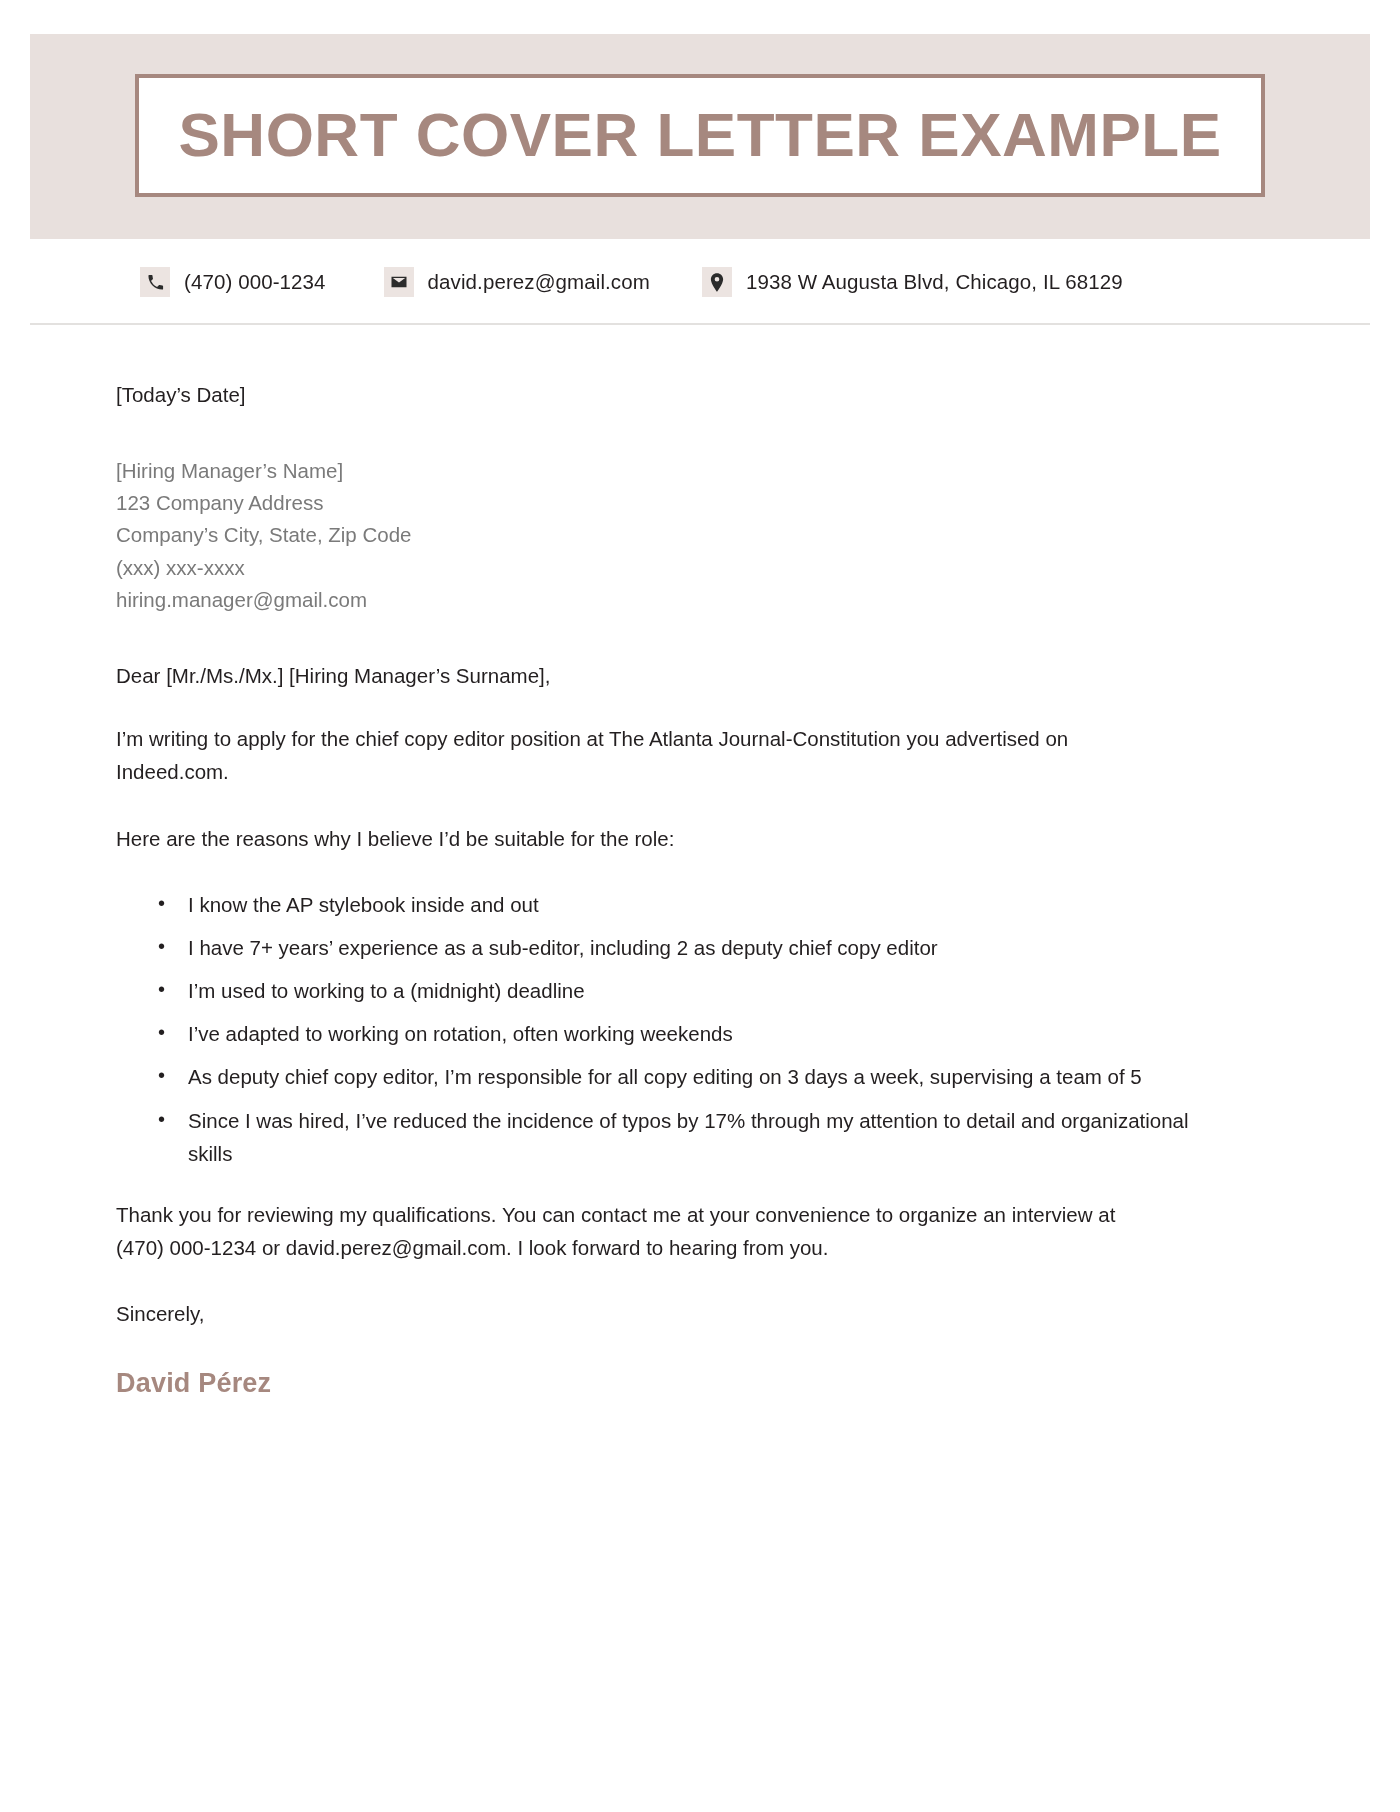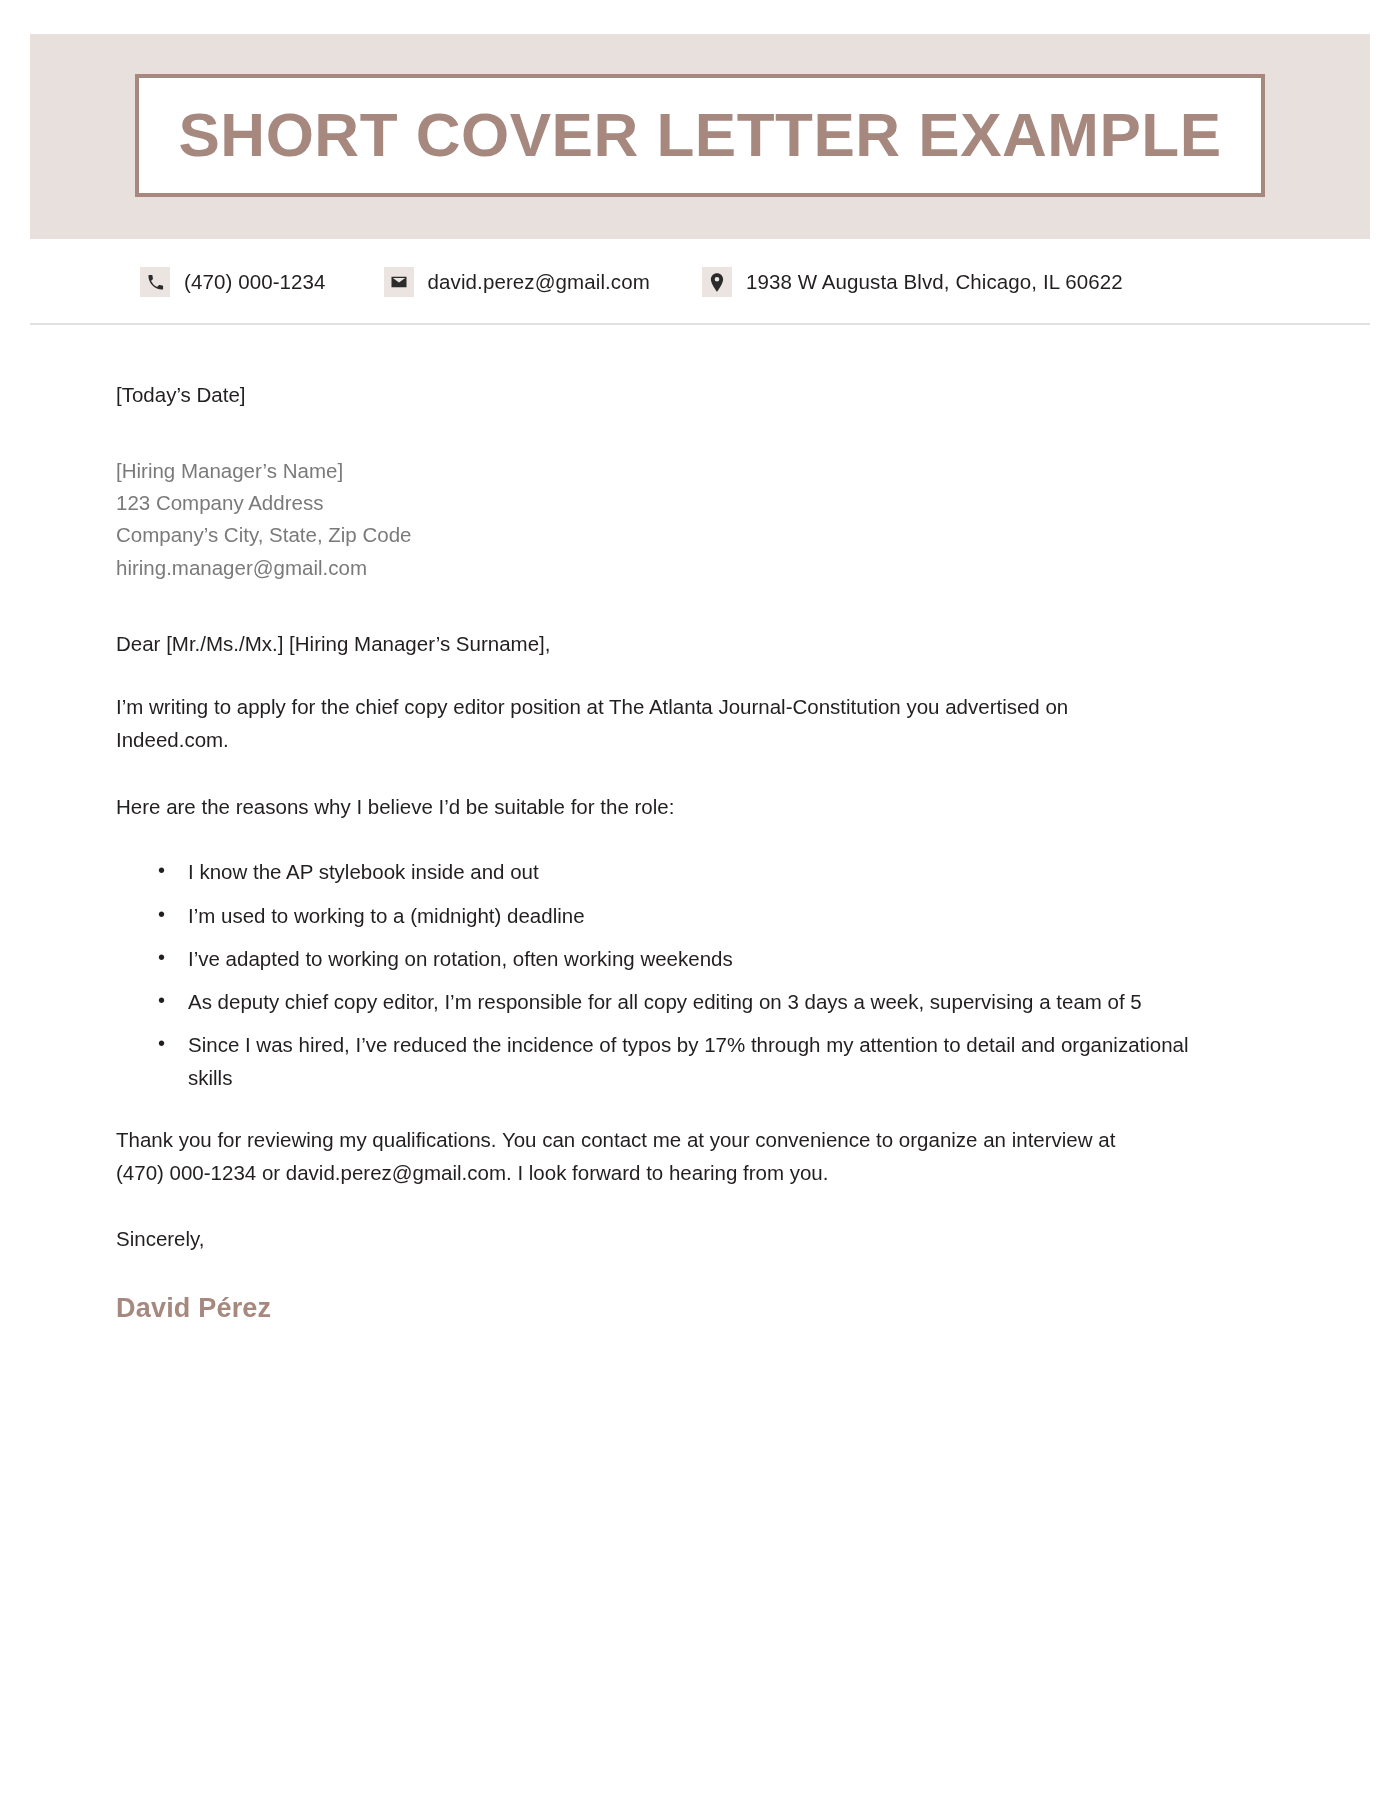--- a/index.html
+++ b/index.html
@@ -191,45 +191,47 @@
       </span>
       <span class="contact-text">david.perez@gmail.com</span>
     </div>
 
     <div class="contact-item address">
       <span class="contact-icon">
         <svg width="16" height="19" viewBox="0 0 24 28" aria-hidden="true">
           <path fill="#2b2b2b" d="M12 0C6.9 0 2.8 4.1 2.8 9.2 2.8 16.1 12 28 12 28s9.2-11.9 9.2-18.8C21.2 4.1 17.1 0 12 0zm0 12.6a3.5 3.5 0 1 1 0-7 3.5 3.5 0 0 1 0 7z"></path>
         </svg>
       </span>
-      <span class="contact-text">1938 W Augusta Blvd, Chicago, IL 60622</span>
+      <span class="contact-text">1938 W Augusta Blvd, Chicago, IL 68129</span>
     </div>
 
   </div>
 
   <div class="body-area">
     <div class="body-inner">
 
       <div class="date-line">[Today’s Date]</div>
 
       <div class="recipient-block">
         <div>[Hiring Manager’s Name]</div>
         <div>123 Company Address</div>
         <div>Company’s City, State, Zip Code</div>
+        <div>(xxx) xxx-xxxx</div>
         <div>hiring.manager@gmail.com</div>
       </div>
 
       <div class="salutation">Dear [Mr./Ms./Mx.] [Hiring Manager’s Surname],</div>
 
       <div class="para">I’m writing to apply for the chief copy editor position at The Atlanta Journal-Constitution you advertised on Indeed.com.</div>
 
       <div class="para">Here are the reasons why I believe I’d be suitable for the role:</div>
 
       <ul class="bullets">
         <li>I know the AP stylebook inside and out</li>
+        <li>I have 7+ years’ experience as a sub-editor, including 2 as deputy chief copy editor</li>
         <li>I’m used to working to a (midnight) deadline</li>
         <li>I’ve adapted to working on rotation, often working weekends</li>
         <li>As deputy chief copy editor, I’m responsible for all copy editing on 3 days a week, supervising a team of 5</li>
         <li>Since I was hired, I’ve reduced the incidence of typos by 17% through my attention to detail and organizational skills</li>
       </ul>
 
       <div class="closing-para">Thank you for reviewing my qualifications. You can contact me at your convenience to organize an interview at (470) 000-1234 or david.perez@gmail.com. I look forward to hearing from you.</div>
 
       <div class="signoff">Sincerely,</div>
 

